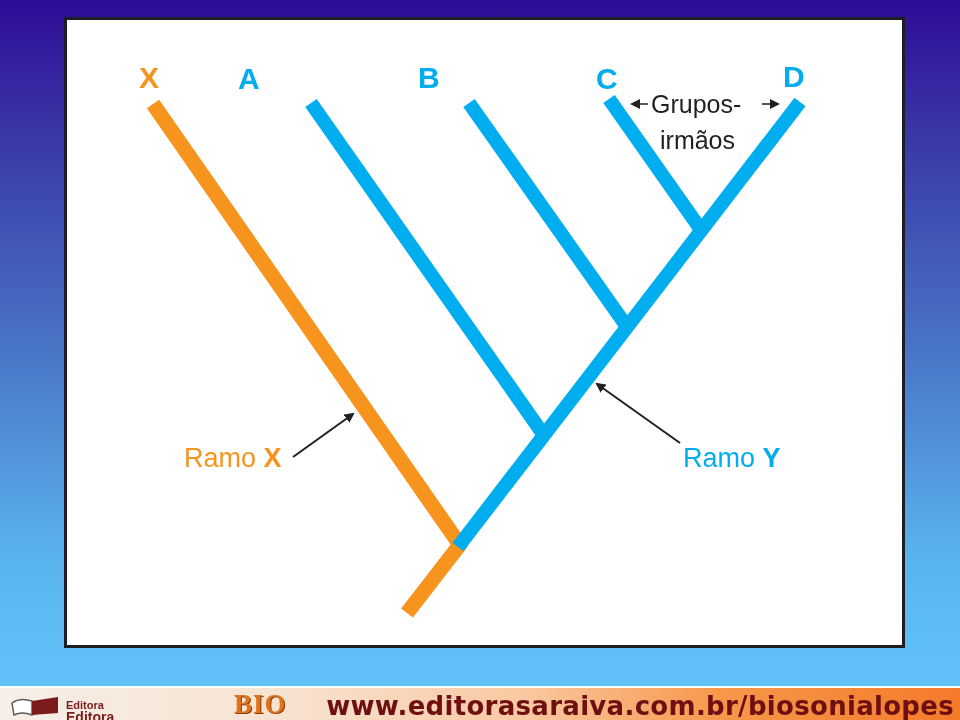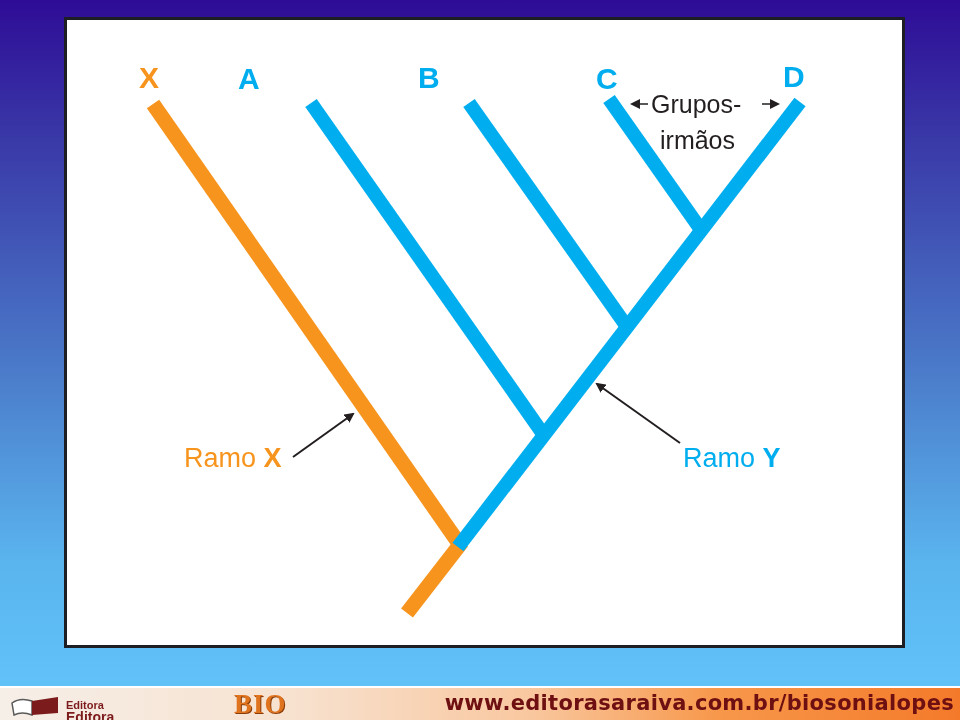--- a/index.html
+++ b/index.html
@@ -24,21 +24,21 @@
   .logo-text .l1 { font-size: 11px; display: block; }
   .logo-text .l2 { font-size: 14px; display: block; }
   .bio {
     position: absolute; left: 234px; top: 1px; font-family: "Liberation Serif", serif;
     font-weight: bold; font-size: 27px; color: #e0731e; letter-spacing: 1px;
     text-shadow: 1px 1px 0 #8a3c08;
     text-align: right;
   }
   .url {
     position: absolute; right: 6px; top: 3px; font-family: "DejaVu Sans", sans-serif;
-    font-weight: bold; font-size: 21px; color: #6e0f12; letter-spacing: 0.3px;
+    font-weight: bold; font-size: 26px; color: #6e0f12; letter-spacing: 0.3px;
   }
 </style>
 </head>
 <body>
 
 <div class="frame"></div>
 
 <svg class="tree" viewBox="0 0 960 720">
   <defs>
     <marker id="arrowhead" markerWidth="10" markerHeight="10" refX="8" refY="5" orient="auto" markerUnits="userSpaceOnUse">

